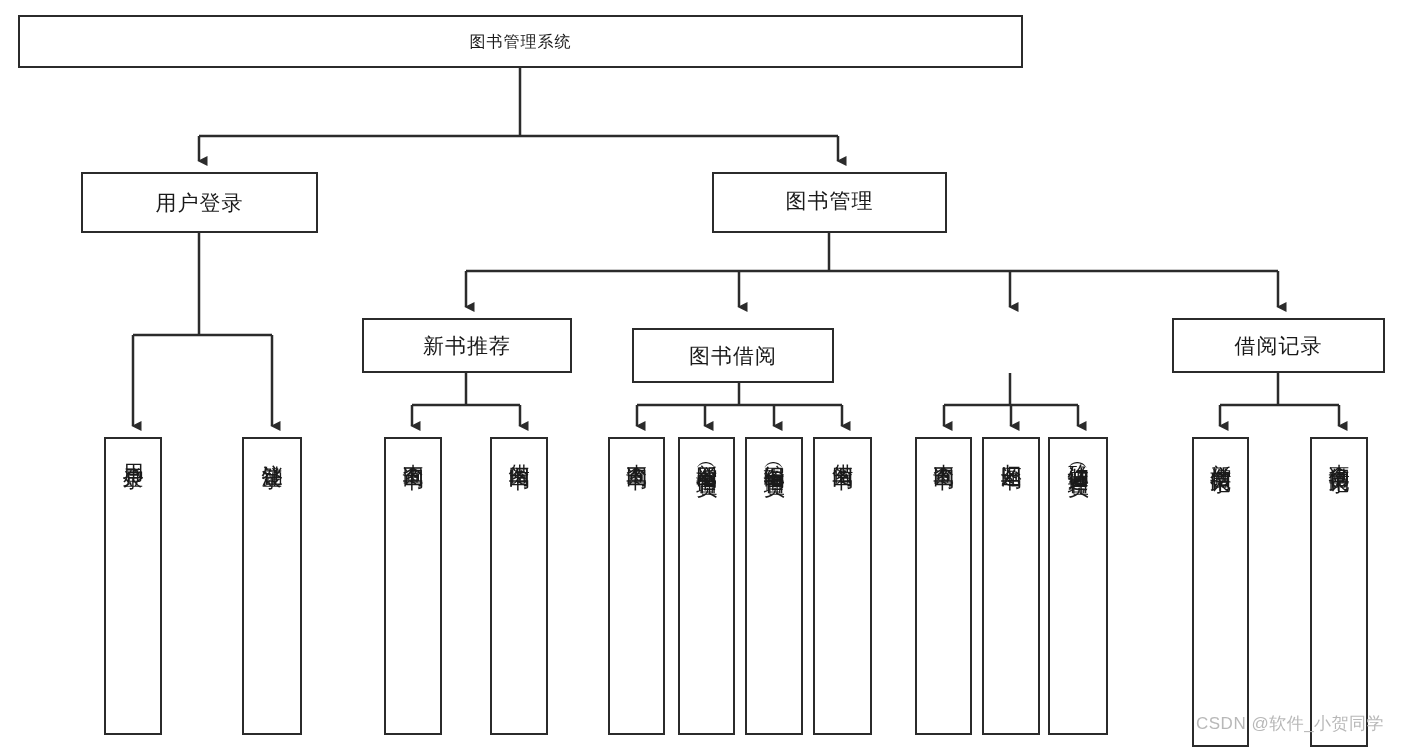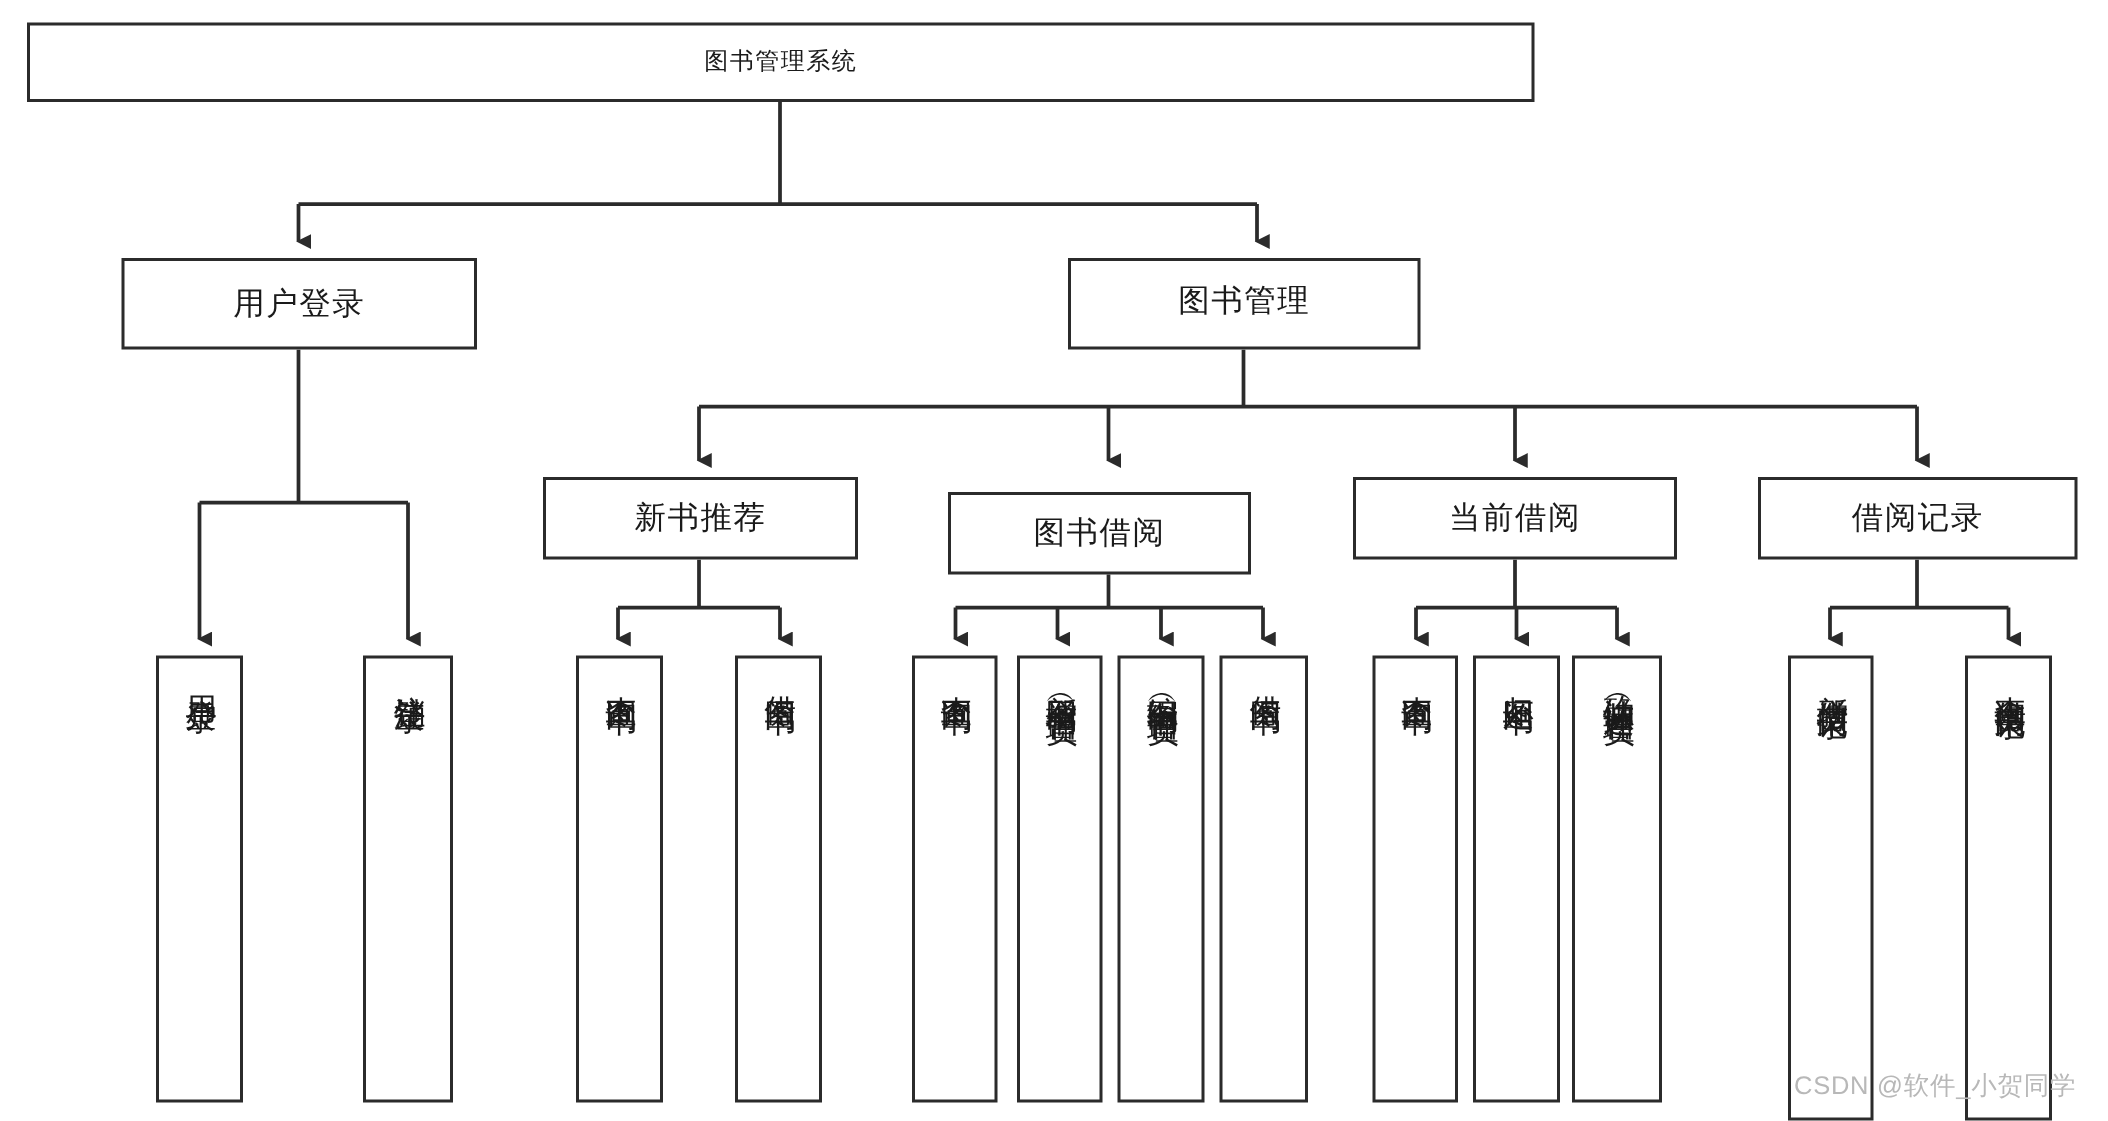--- a/index.html
+++ b/index.html
@@ -133,23 +133,20 @@
   </div>
 
   <div class="node horiz" style="left:362px;top:318px;width:210px;height:55px;">
     <span>新书推荐</span>
   </div>
 
   <div class="node horiz" style="left:632px;top:328px;width:202px;height:55px;">
     <span>图书借阅</span>
   </div>
 
-  <div class="node horiz" style="left:902px;top:318px;width:216px;height:55px;">
-    <span>当前借阅</span>
-  </div>
 
   <div class="node horiz" style="left:1172px;top:318px;width:213px;height:55px;text-align:right;">
     <span>借阅记录</span>
   </div>
 
   <div class="node vert" style="left:104px;top:437px;width:58px;height:298px;">
     <span>用户登录</span>
   </div>
 
   <div class="node vert" style="left:242px;top:437px;width:60px;height:298px;">

